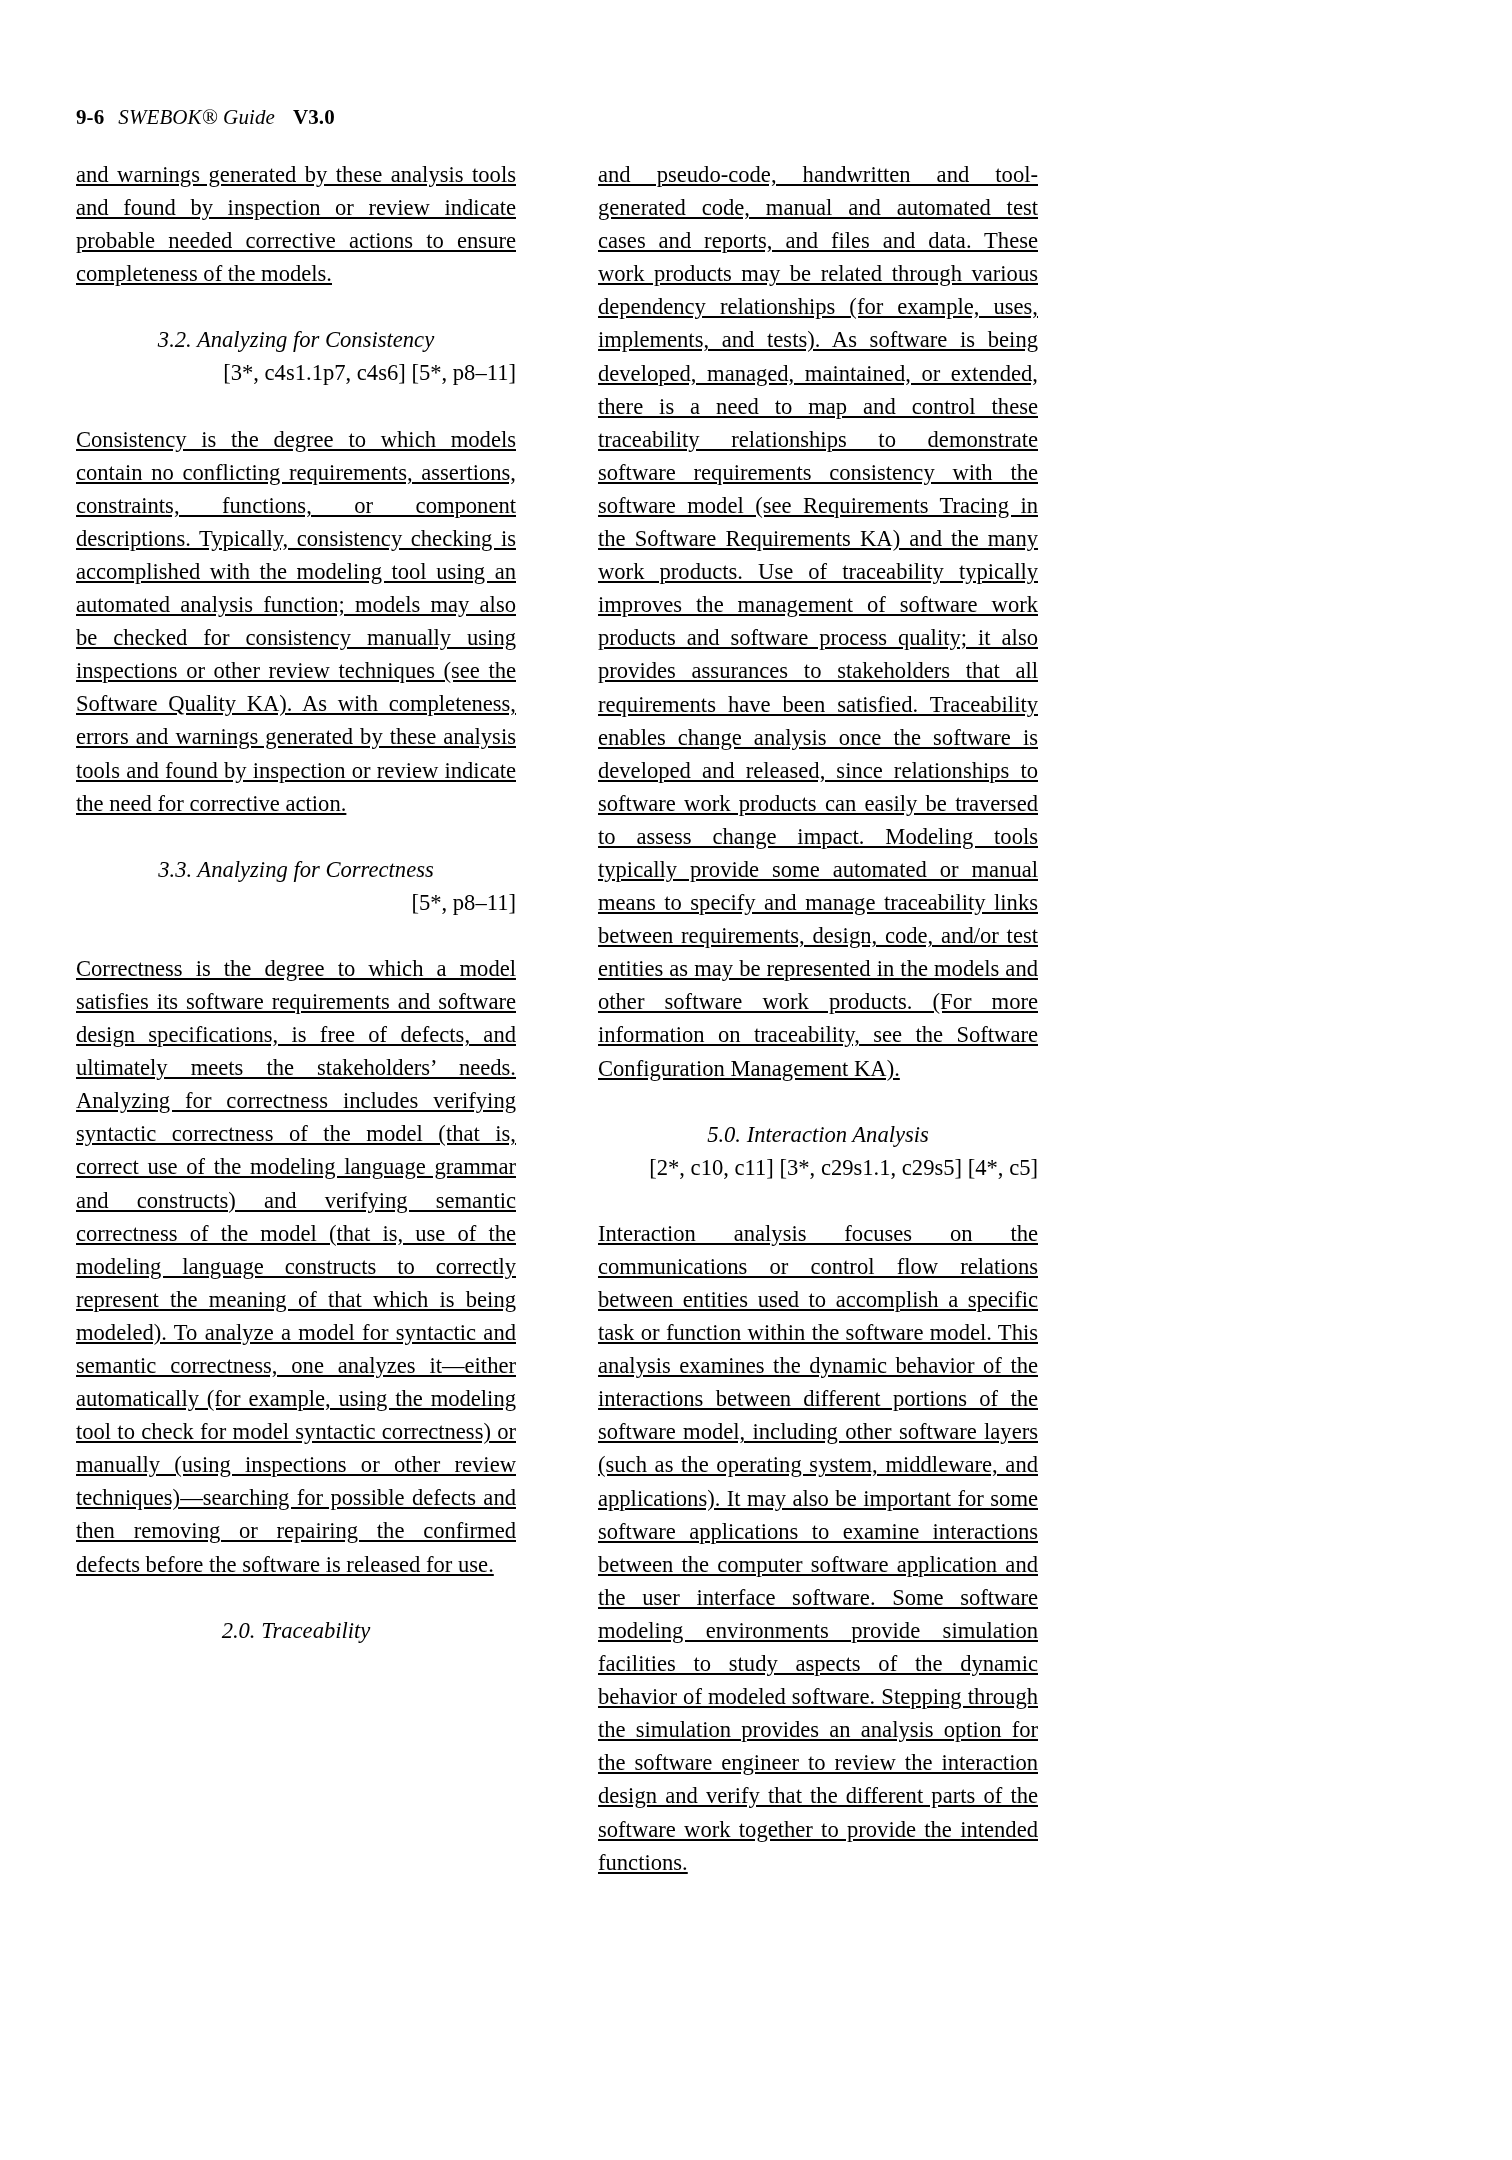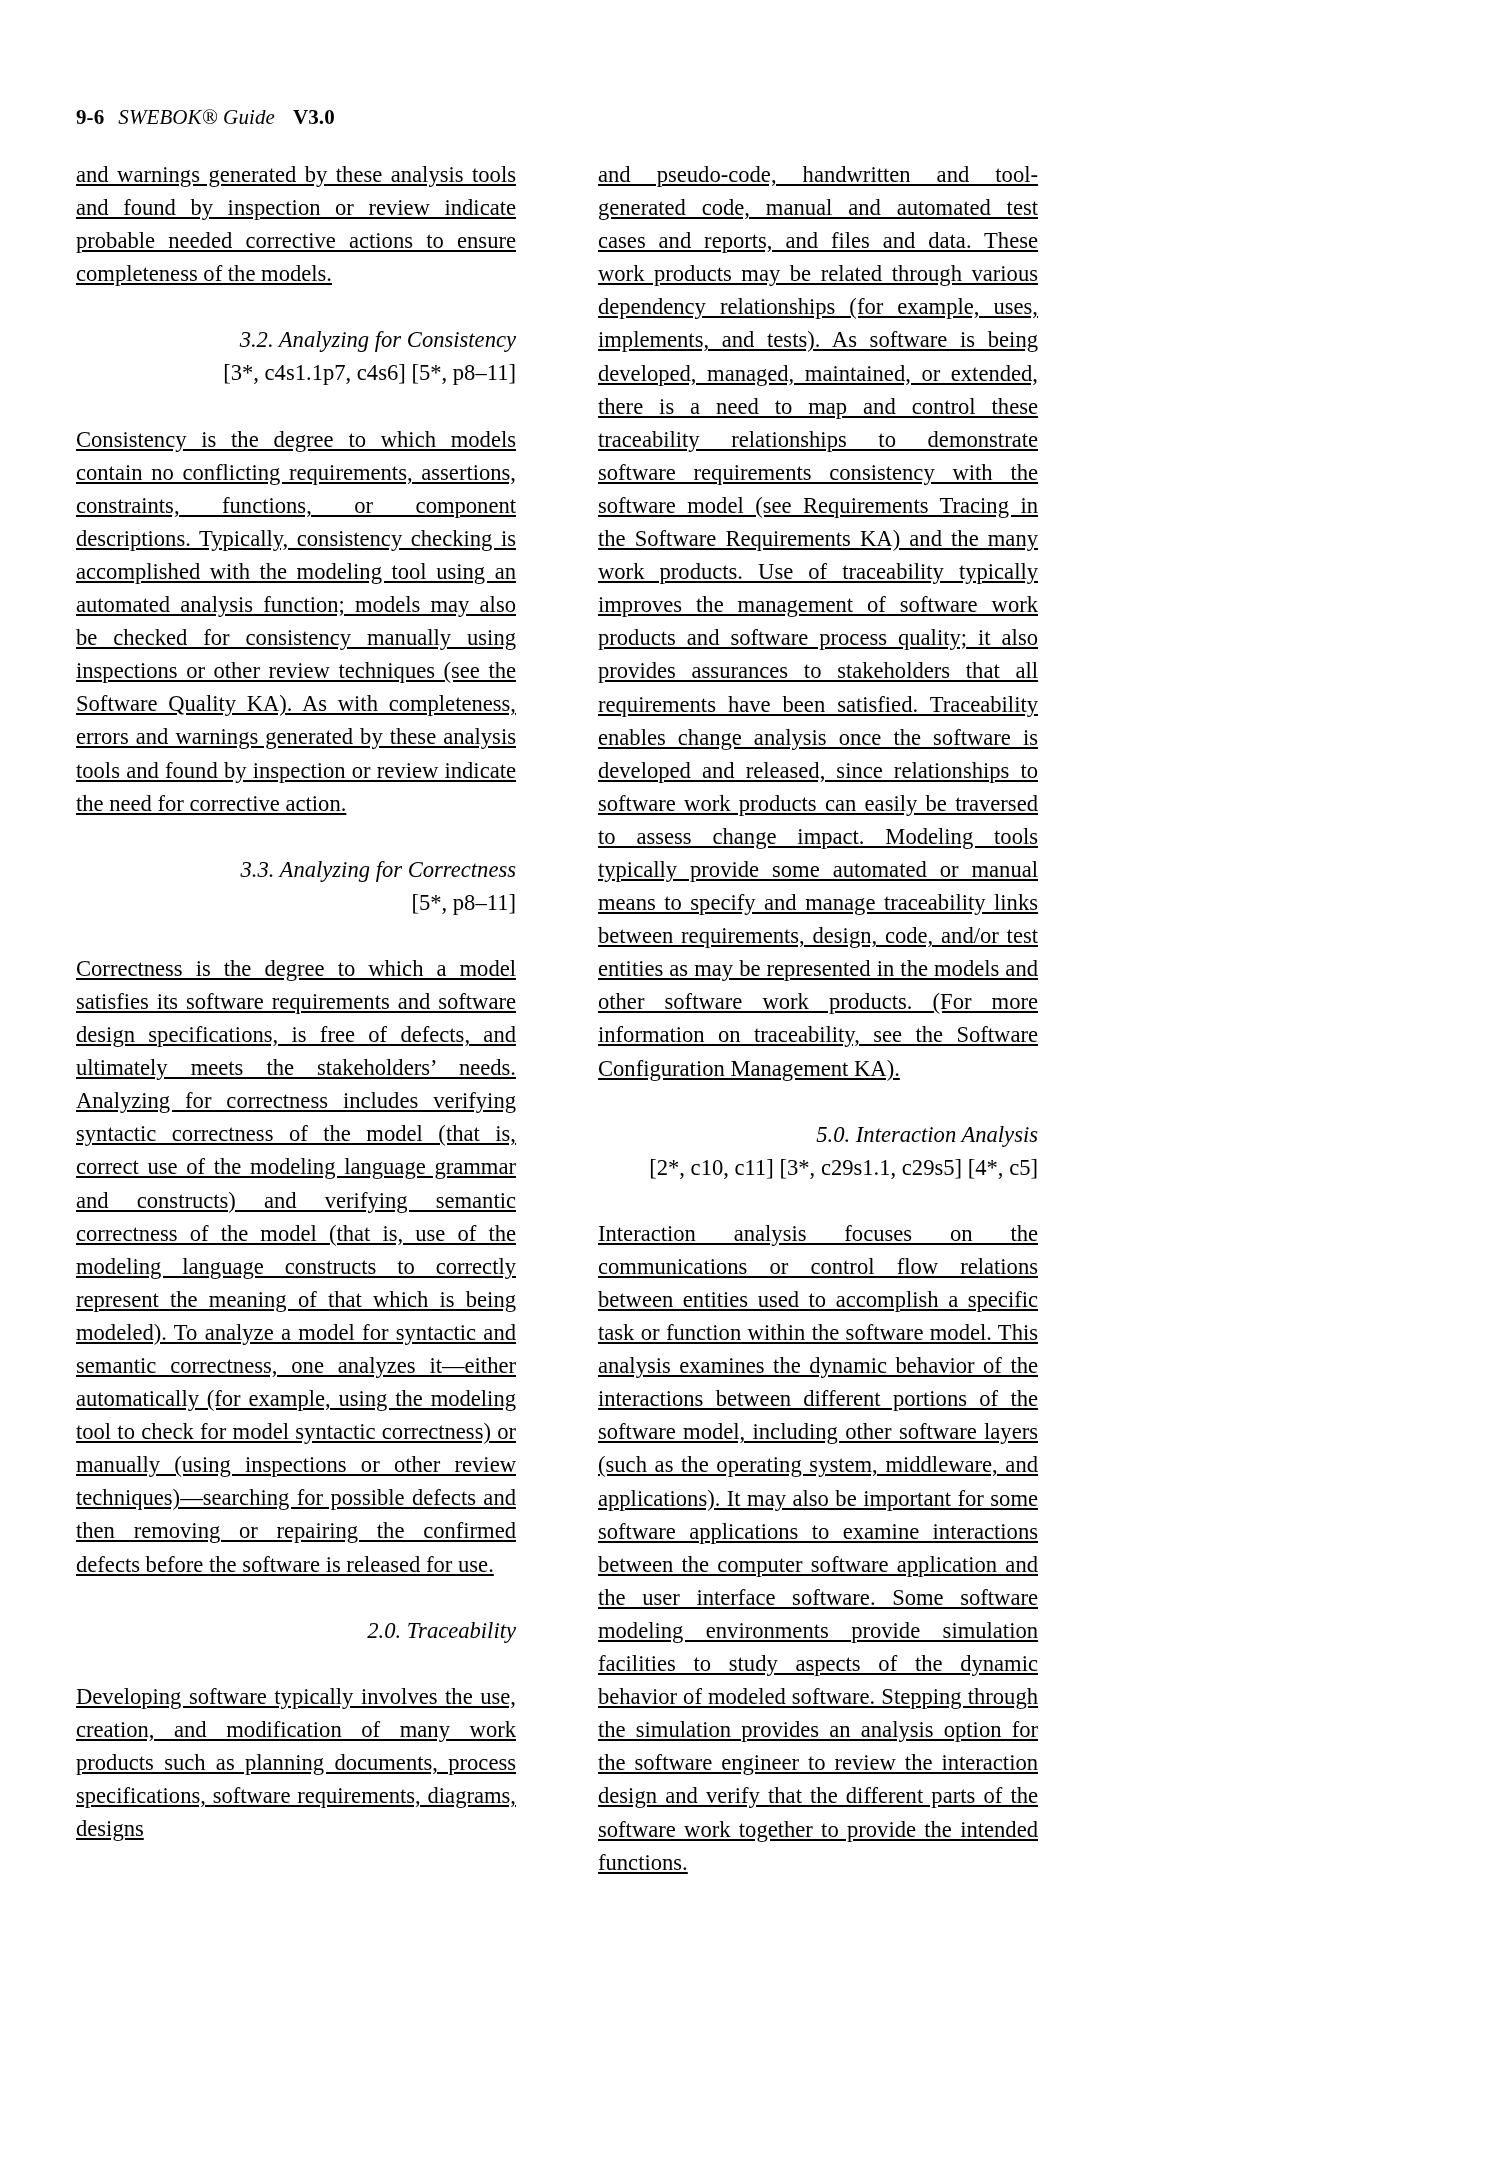--- a/index.html
+++ b/index.html
@@ -64,21 +64,21 @@
     hyphens: none;
     text-indent: 0;
     text-decoration: underline;
   }
   h2.section {
     margin: 0;
     font-size: 22.6px;
     line-height: 33.1px;
     font-style: italic;
     font-weight: normal;
-    text-align: right;
+    text-align: center;
   }
   .citation {
     margin: 0;
     font-size: 22.6px;
     line-height: 33.1px;
     text-align: right;
   }
   .gap-before-heading { height: 33px; }
   .gap-after-citation { height: 33px; }
 </style>
@@ -117,21 +117,20 @@
 
       <p class="body">Correctness is the degree to which a model satisfies its software requirements and software design specifications, is free of defects, and ultimately meets the stakeholders’ needs. Analyzing for correctness includes verifying syntactic correctness of the model (that is, correct use of the modeling language grammar and constructs) and verifying semantic correctness of the model (that is, use of the modeling language constructs to correctly represent the meaning of that which is being modeled). To analyze a model for syntactic and semantic correctness, one analyzes it—either automatically (for example, using the modeling tool to check for model syntactic correctness) or manually (using inspections or other review techniques)—searching for possible defects and then removing or repairing the confirmed defects before the software is released for use.</p>
 
       <div class="gap-before-heading"></div>
 
       <h2 class="section">2.0. Traceability</h2>
 
 
       <div class="gap-after-citation"></div>
 
-      <p class="body">Developing software typically involves the use, creation, and modification of many work products such as planning documents, process specifications, software requirements, diagrams, designs</p>
 
     </div>
 
     <div class="col">
 
       <p class="body">and pseudo-code, handwritten and tool-generated code, manual and automated test cases and reports, and files and data. These work products may be related through various dependency relationships (for example, uses, implements, and tests). As software is being developed, managed, maintained, or extended, there is a need to map and control these traceability relationships to demonstrate software requirements consistency with the software model (see Requirements Tracing in the Software Requirements KA) and the many work products. Use of traceability typically improves the management of software work products and software process quality; it also provides assurances to stakeholders that all requirements have been satisfied. Traceability enables change analysis once the software is developed and released, since relationships to software work products can easily be traversed to assess change impact. Modeling tools typically provide some automated or manual means to specify and manage traceability links between requirements, design, code, and/or test entities as may be represented in the models and other software work products. (For more information on traceability, see the Software Configuration Management KA).</p>
 
       <div class="gap-before-heading"></div>
 
       <h2 class="section">5.0. Interaction Analysis</h2>

